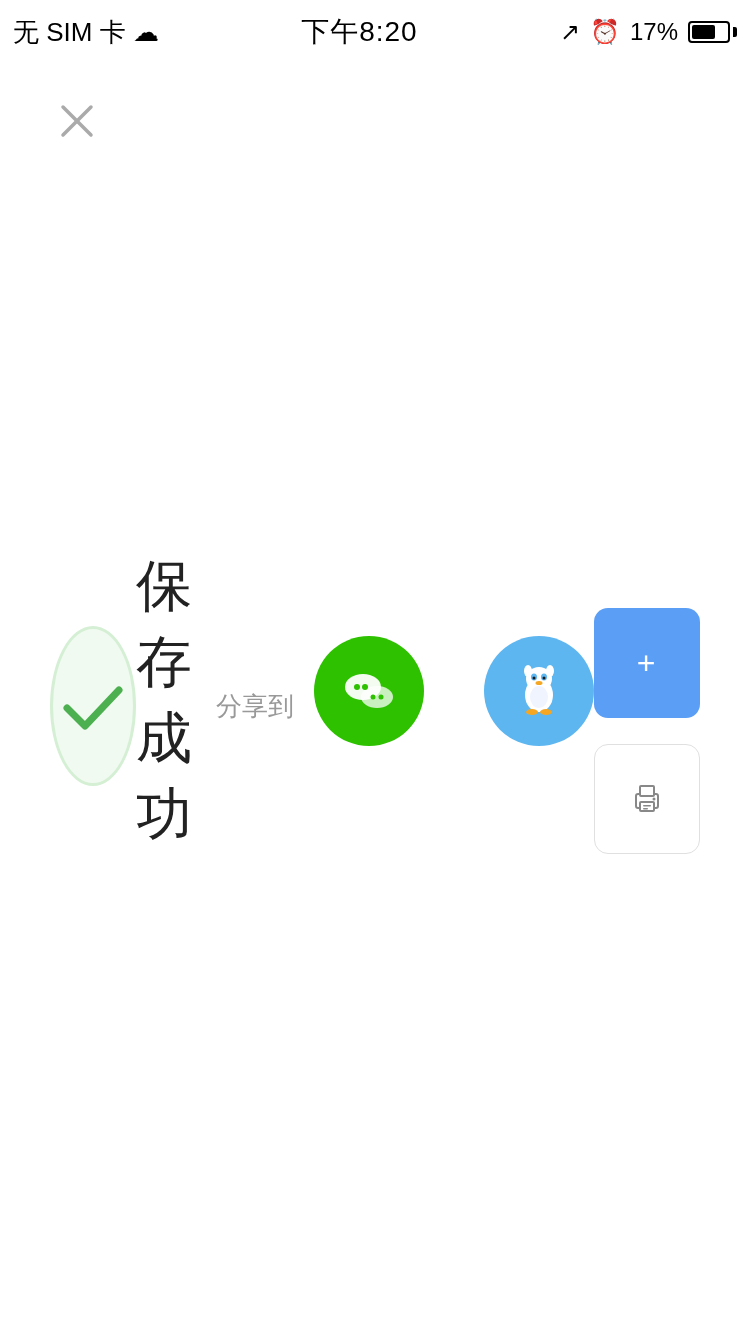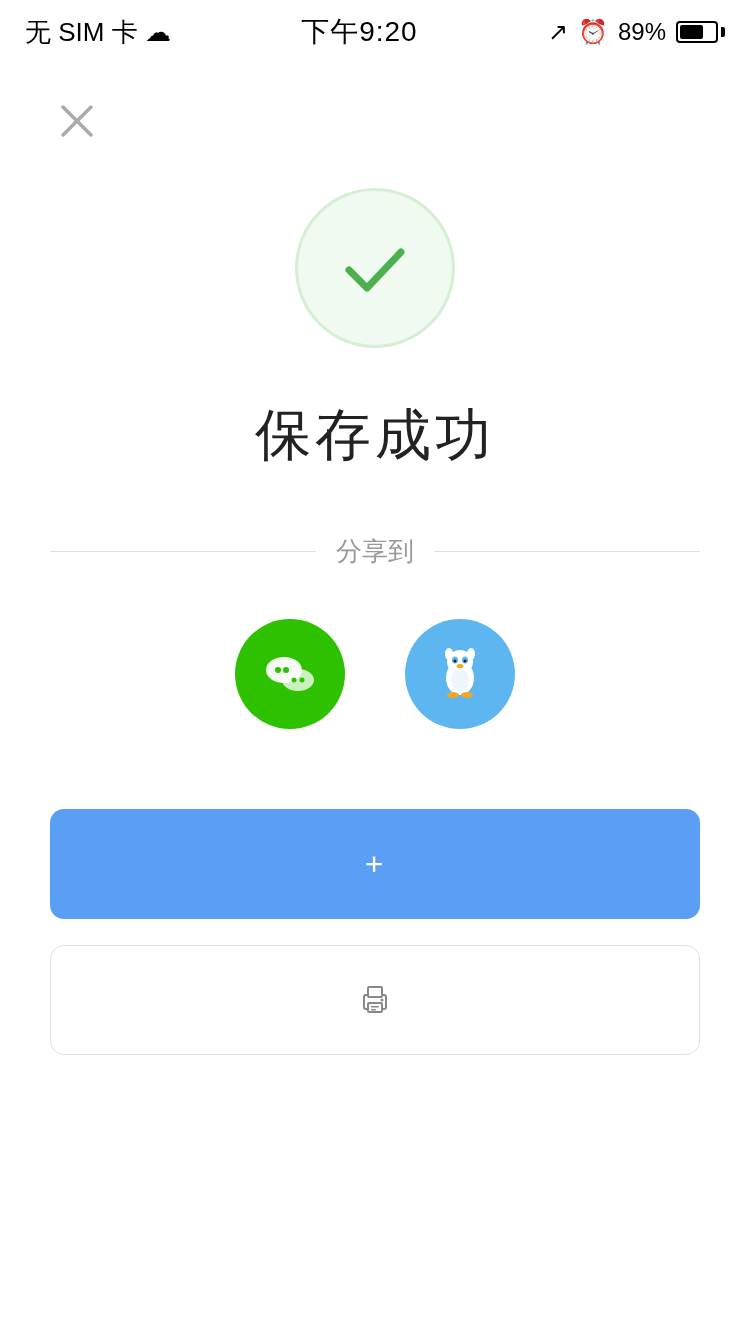--- a/index.html
+++ b/index.html
@@ -16,21 +16,21 @@
     }
 
     
     .status-bar {
       width: 100%;
       height: 64px;
       background: #ffffff;
       display: flex;
       align-items: center;
       justify-content: space-between;
-      padding: 0 25px;
+      padding: 0 13px;
       flex-shrink: 0;
     }
     .status-left {
       display: flex;
       align-items: center;
       gap: 10px;
       font-size: 26px;
       color: #000;
     }
     .status-center {
@@ -92,21 +92,20 @@
     .close-icon-svg {
       width: 36px;
       height: 36px;
       color: #999;
     }
 
     
     .main-content {
       flex: 1;
       display: flex;
-      flex-direction: column;
       align-items: center;
       padding: 40px 50px 60px;
     }
 
     
     .success-circle {
       width: 160px;
       height: 160px;
       border-radius: 50%;
       background: #f0faf0;
@@ -206,25 +205,25 @@
       align-items: center;
     }
   </style>
 </head>
 <body>
 
 <div class="status-bar">
   <div class="status-left">
     <span>无 SIM 卡 ☁</span>
   </div>
-  <div class="status-center">下午9:20</div>
+  <div class="status-center">下午8:20</div>
   <div class="status-right">
     <span>↗</span>
     <span>⏰</span>
-    <span>89%</span>
+    <span>17%</span>
     <div class="battery-icon">
       <div class="battery-body">
         <div class="battery-fill"></div>
       </div>
       <div class="battery-tip"></div>
     </div>
   </div>
 </div>
 
 <div class="close-area">

